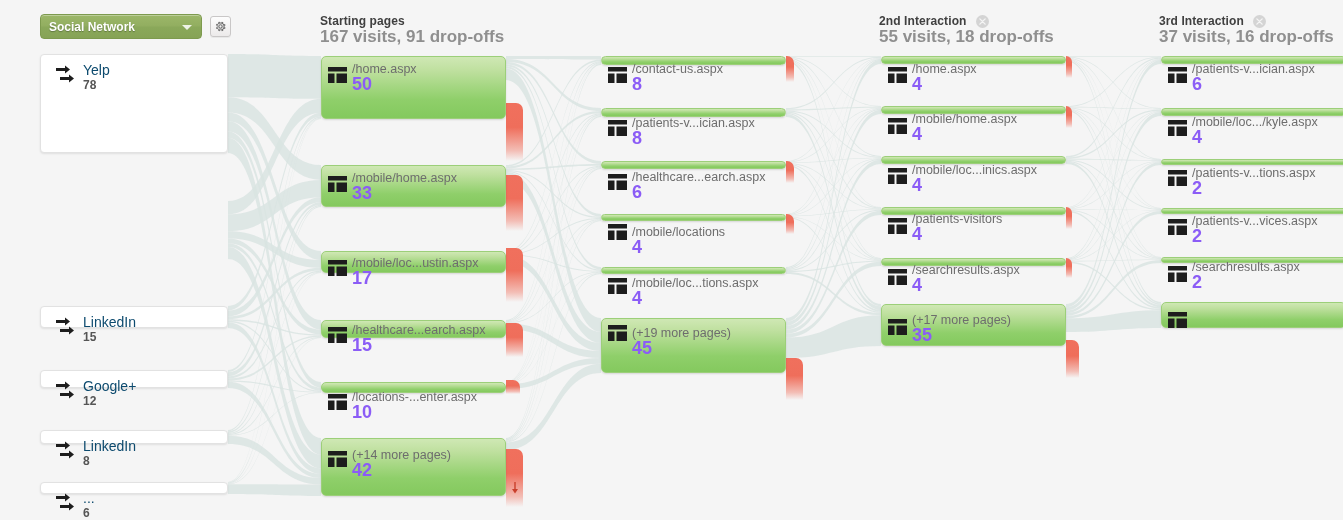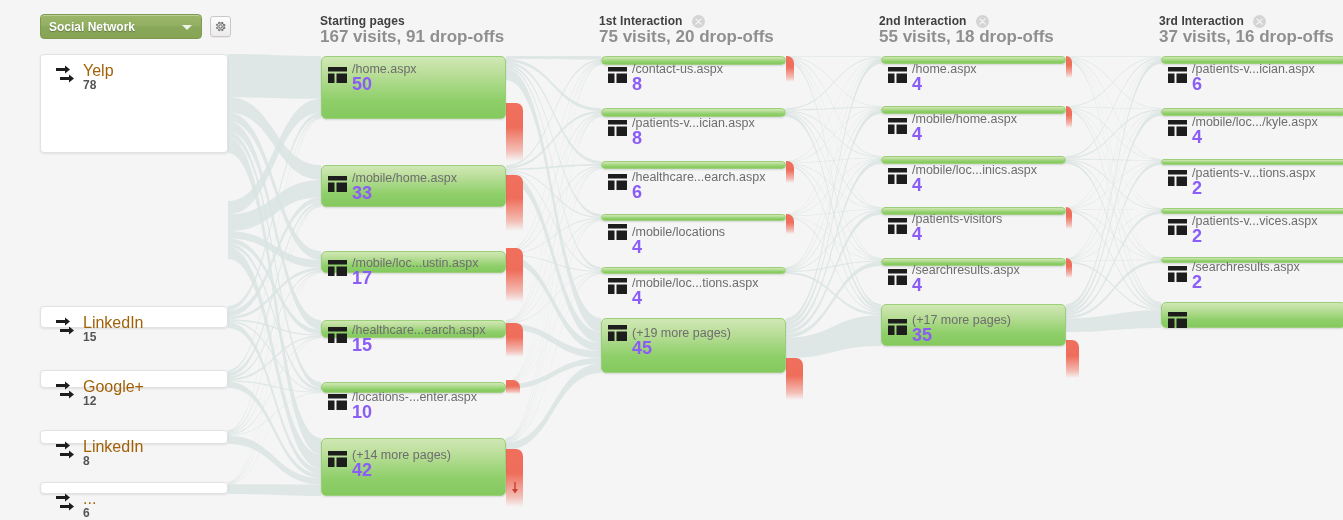--- a/index.html
+++ b/index.html
@@ -54,21 +54,21 @@
   .close-x svg{display:block;}
 
   
   .src{
     position:absolute;left:14px;width:188px;box-sizing:border-box;
     background:#fff;border:1px solid #e2e2e2;border-radius:4px;
     box-shadow:0 1px 2px rgba(0,0,0,.09);
     z-index:20;
   }
   .src .lbl{position:absolute;left:42px;top:8px;}
-  .src .name{font-size:16px;color:#a16207;line-height:15px;white-space:nowrap;}
+  .src .name{font-size:14px;color:#0c4a6e;line-height:15px;white-space:nowrap;}
   .src .val{font-size:12px;color:#555;font-weight:bold;line-height:15px;}
   .src-ico{position:absolute;left:14px;top:10px;width:22px;height:20px;}
 
   
   .node{position:absolute;box-sizing:border-box;border-radius:5px;z-index:20;
     background:linear-gradient(to bottom,#cfe8b4 0%,#bfe09f 22%,#8fcf6a 70%,#84c95e 100%);
     border:1px solid #9ccf79;
     box-shadow:0 1px 2px rgba(0,0,0,.13);
   }
   .node-txt{position:absolute;left:0;top:0;z-index:25;pointer-events:none;}
@@ -249,31 +249,20 @@
     </div>
   </div>
 
   <div class="col-head" style="left:294px;">
     <div class="row1">
       <div class="t">Starting pages</div>
     </div>
     <div class="s">167 visits, 91 drop-offs</div>
   </div>
 
-  <div class="col-head" style="left:573px;">
-    <div class="row1">
-      <div class="t">1st Interaction</div>
-      <span class="close-x">
-        <svg width="7" height="7" viewBox="0 0 8 8">
-            <path d="M1 1L7 7M7 1L1 7" stroke="#f4f4f4" stroke-width="1.6" stroke-linecap="round" fill="none"></path>
-          </svg>
-      </span>
-    </div>
-    <div class="s">75 visits, 20 drop-offs</div>
-  </div>
 
   <div class="col-head" style="left:853px;">
     <div class="row1">
       <div class="t">2nd Interaction</div>
       <span class="close-x">
         <svg width="7" height="7" viewBox="0 0 8 8">
             <path d="M1 1L7 7M7 1L1 7" stroke="#f4f4f4" stroke-width="1.6" stroke-linecap="round" fill="none"></path>
           </svg>
       </span>
     </div>

